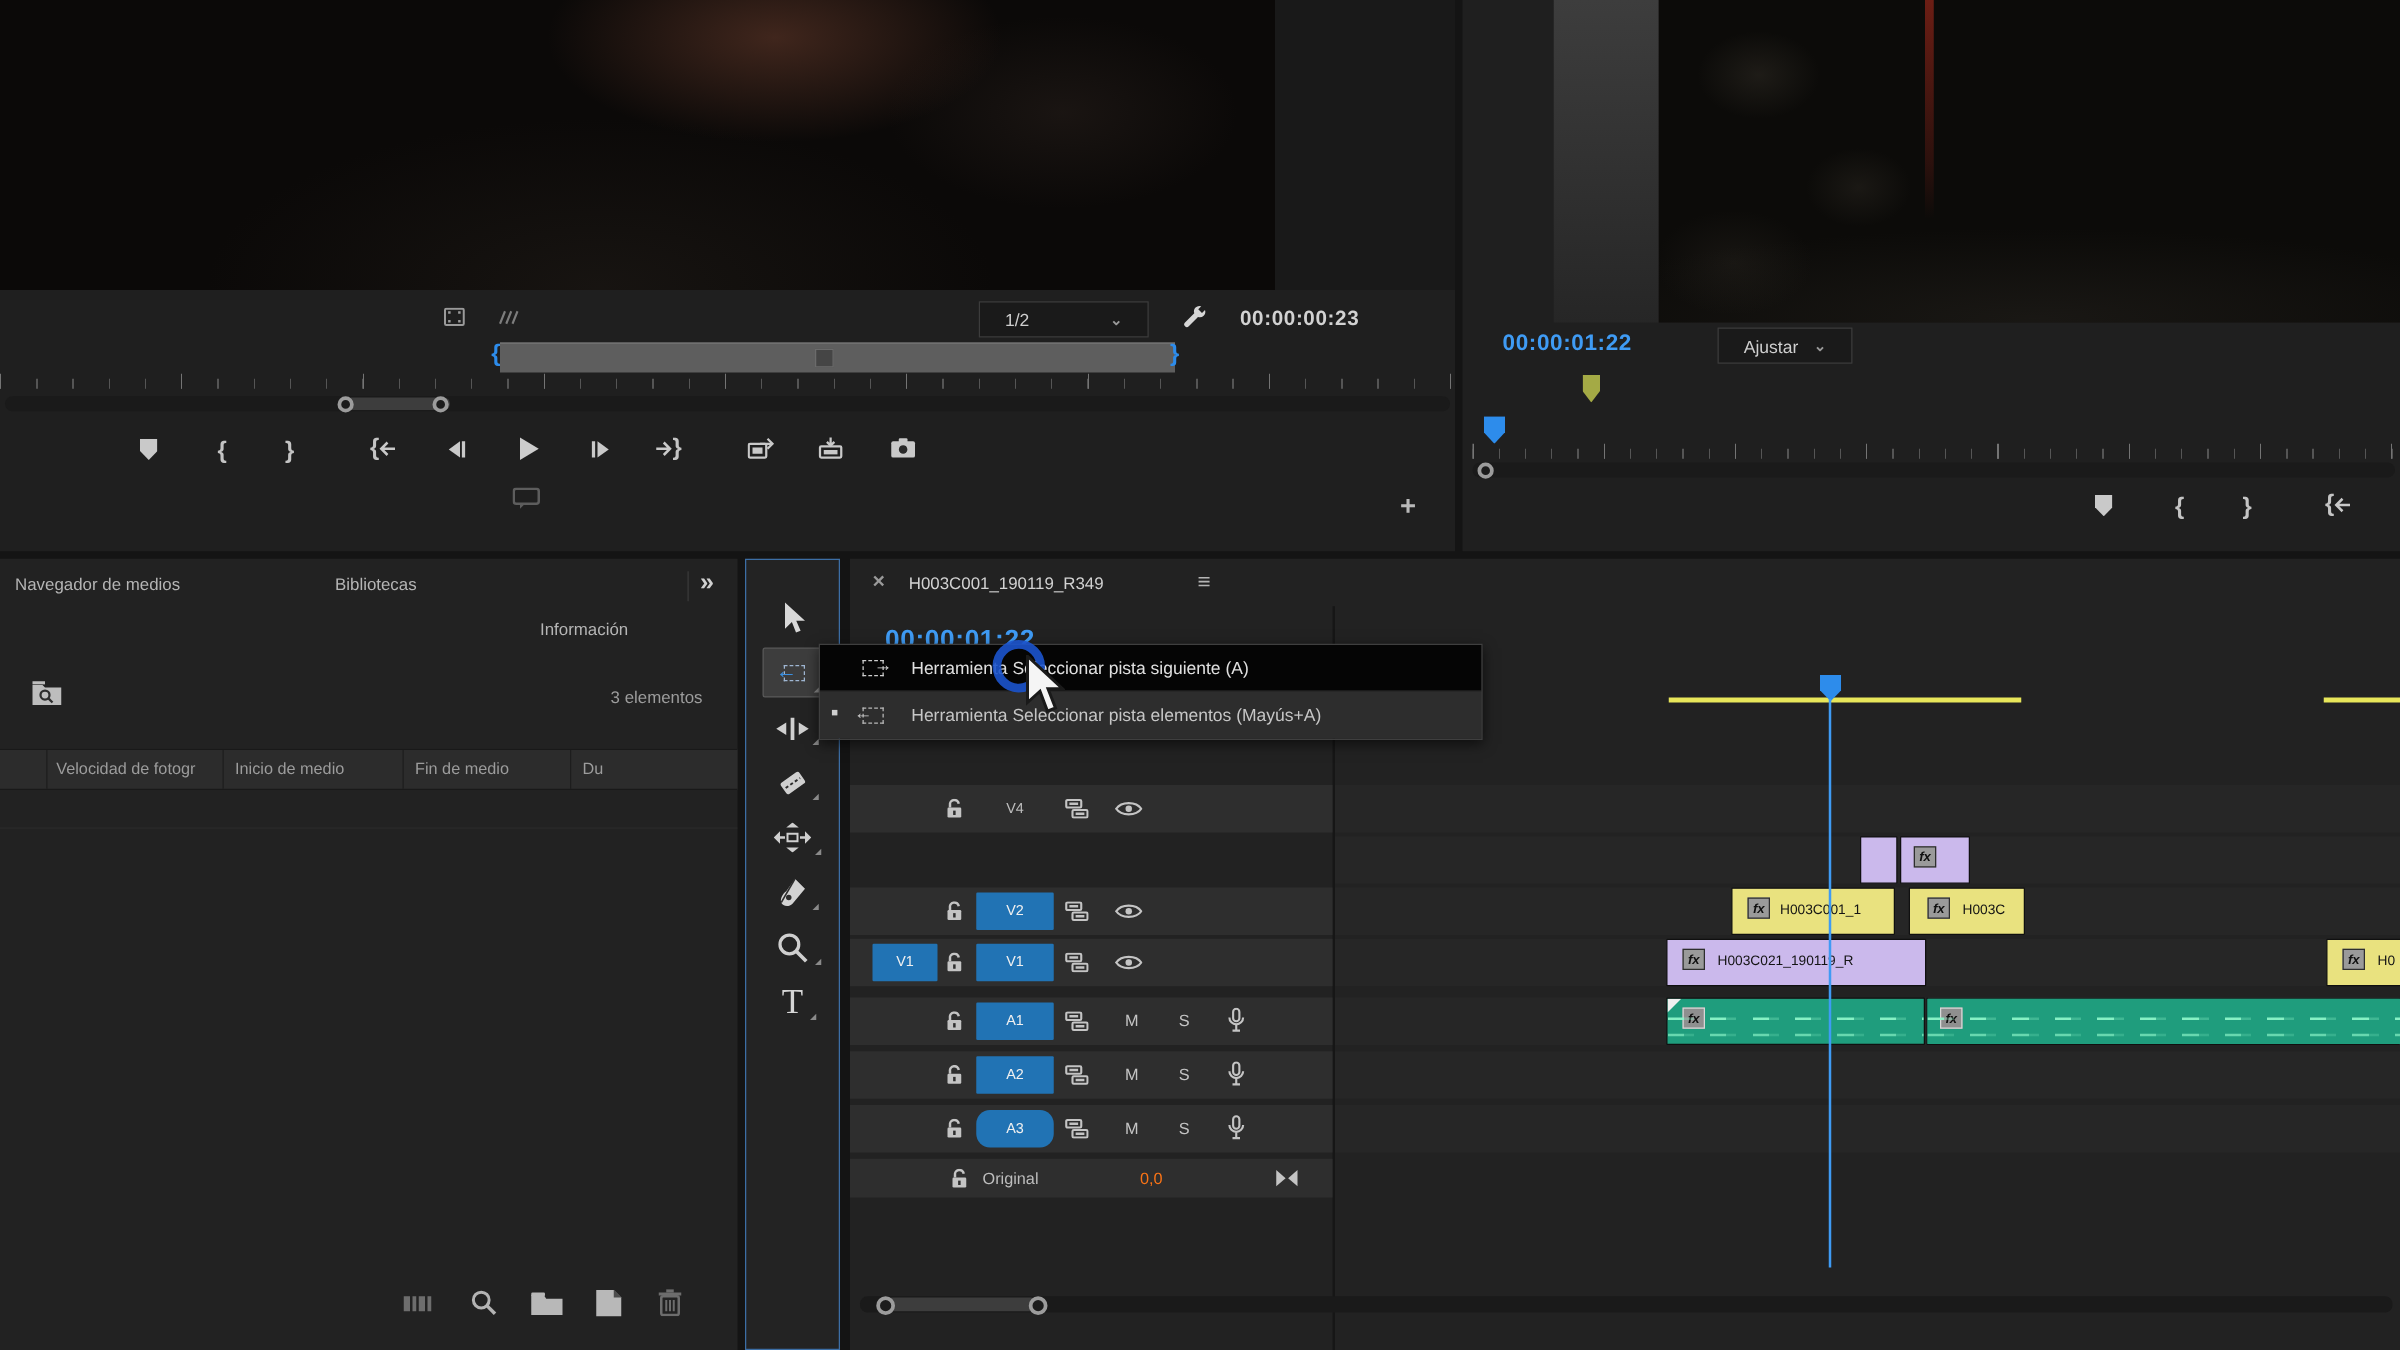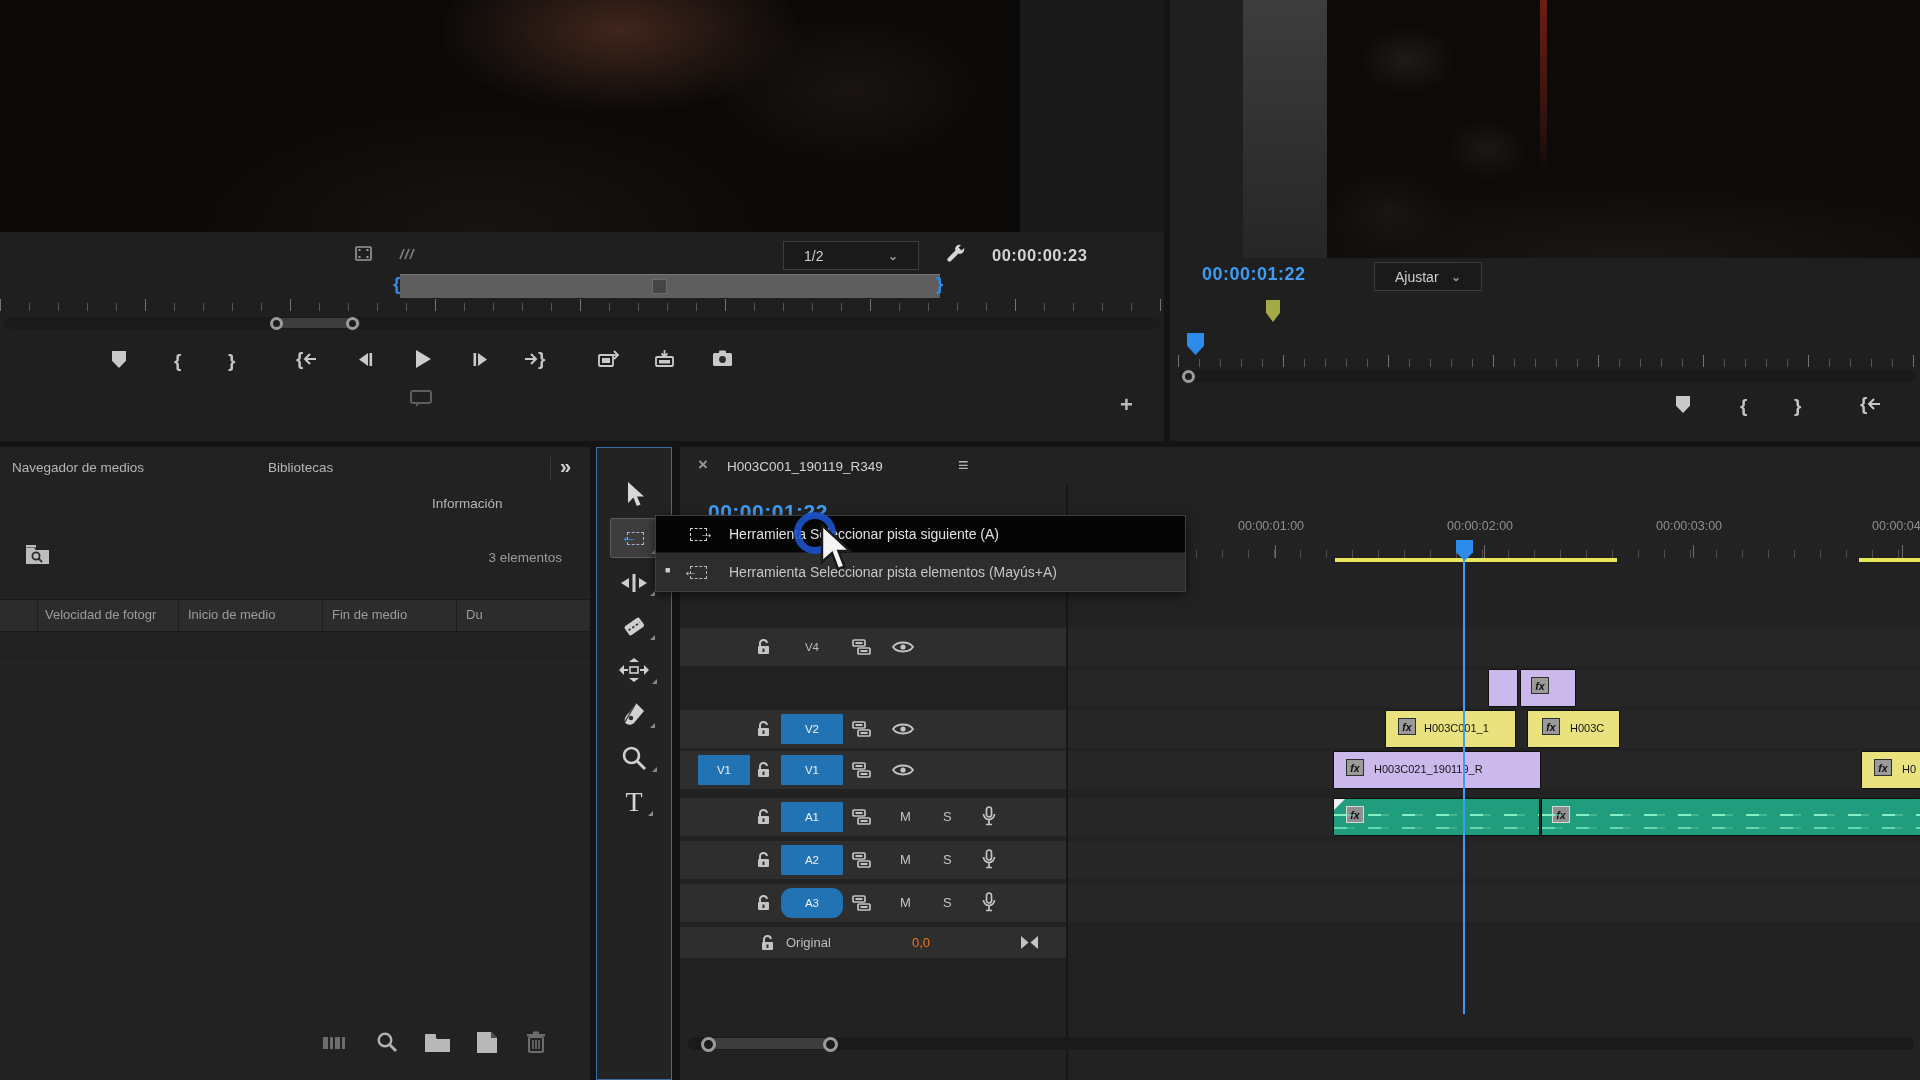--- a/index.html
+++ b/index.html
@@ -325,28 +325,20 @@
   </div>
 
   <div class="panel" style="left:680px;top:447px;width:1240px;height:633px;background:#222222;overflow:hidden;">
 
     <span class="a glyph" style="left:18px;top:8px;font-size:17px;color:#9a9a9a;">×</span>
     <span class="a" style="left:47px;top:12px;font-size:13.5px;color:#d2d2d2;white-space:nowrap;">H003C001_190119_R349</span>
     <span class="a glyph" style="left:278px;top:8px;font-size:18px;color:#b5b5b5;">≡</span>
 
     <span class="a tc" style="left:28px;top:53px;font-size:21px;color:#3f9bf4;z-index:5;">00:00:01:22</span>
 
-    <div class="a" style="left:386px;top:58px;width:854px;height:60px;">
-      <span class="tl-label a" style="left:172px;top:14px;">00:00:01:00</span>
-      <span class="tl-label a" style="left:381px;top:14px;">00:00:02:00</span>
-      <span class="tl-label a" style="left:590px;top:14px;">00:00:03:00</span>
-      <span class="tl-label a" style="left:806px;top:14px;">00:00:04</span>
-      <div class="a" style="left:0;top:45px;width:854px;height:8px;background-image:repeating-linear-gradient(to right,#4f4f4f 0 1px,transparent 1px 26px);"></div>
-      <div class="a" style="left:0;top:40px;width:854px;height:13px;background-image:repeating-linear-gradient(to right,#6e6e6e 0 1px,transparent 1px 209px);"></div>
-    </div>
 
     <div class="a" style="left:655px;top:111px;width:282px;height:4px;background:#e8e65a;z-index:4;"></div>
     <div class="a" style="left:1179px;top:111px;width:61px;height:4px;background:#e8e65a;z-index:4;"></div>
 
     <div class="a" style="left:386px;top:38px;width:2px;height:595px;background:#161616;"></div>
 
     <div class="trow-head" style="top:181px;height:38px;">
       <span class="a" style="left:76px;top:11px;">
         <svg width="15" height="16" viewBox="0 0 15 16">
             <rect x="2" y="7" width="11" height="8" rx="1" fill="#c4c4c4"></rect>

